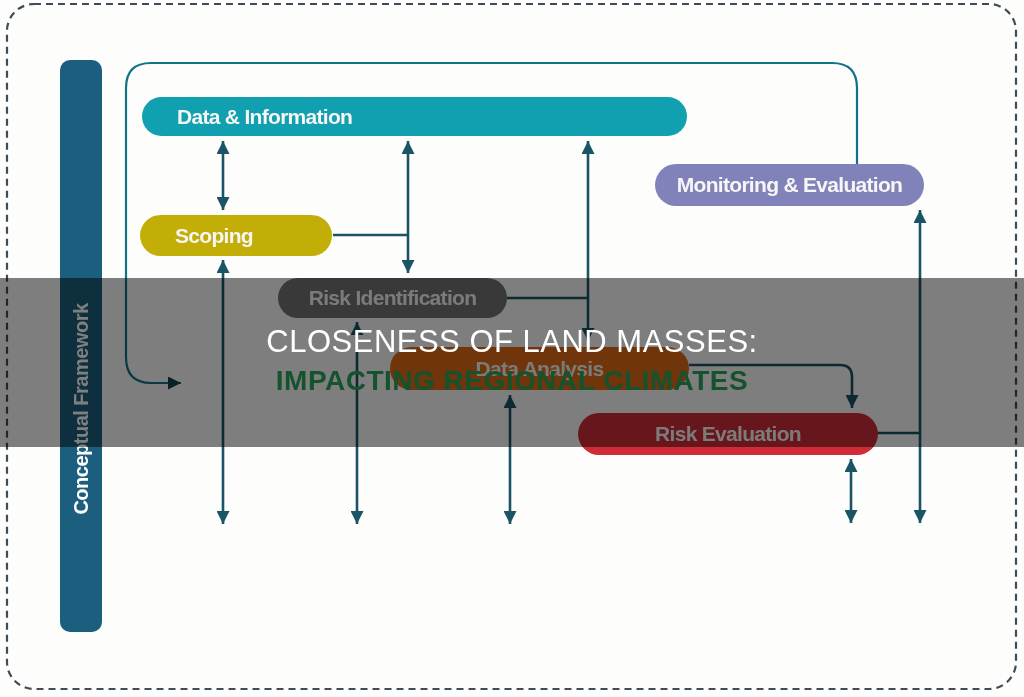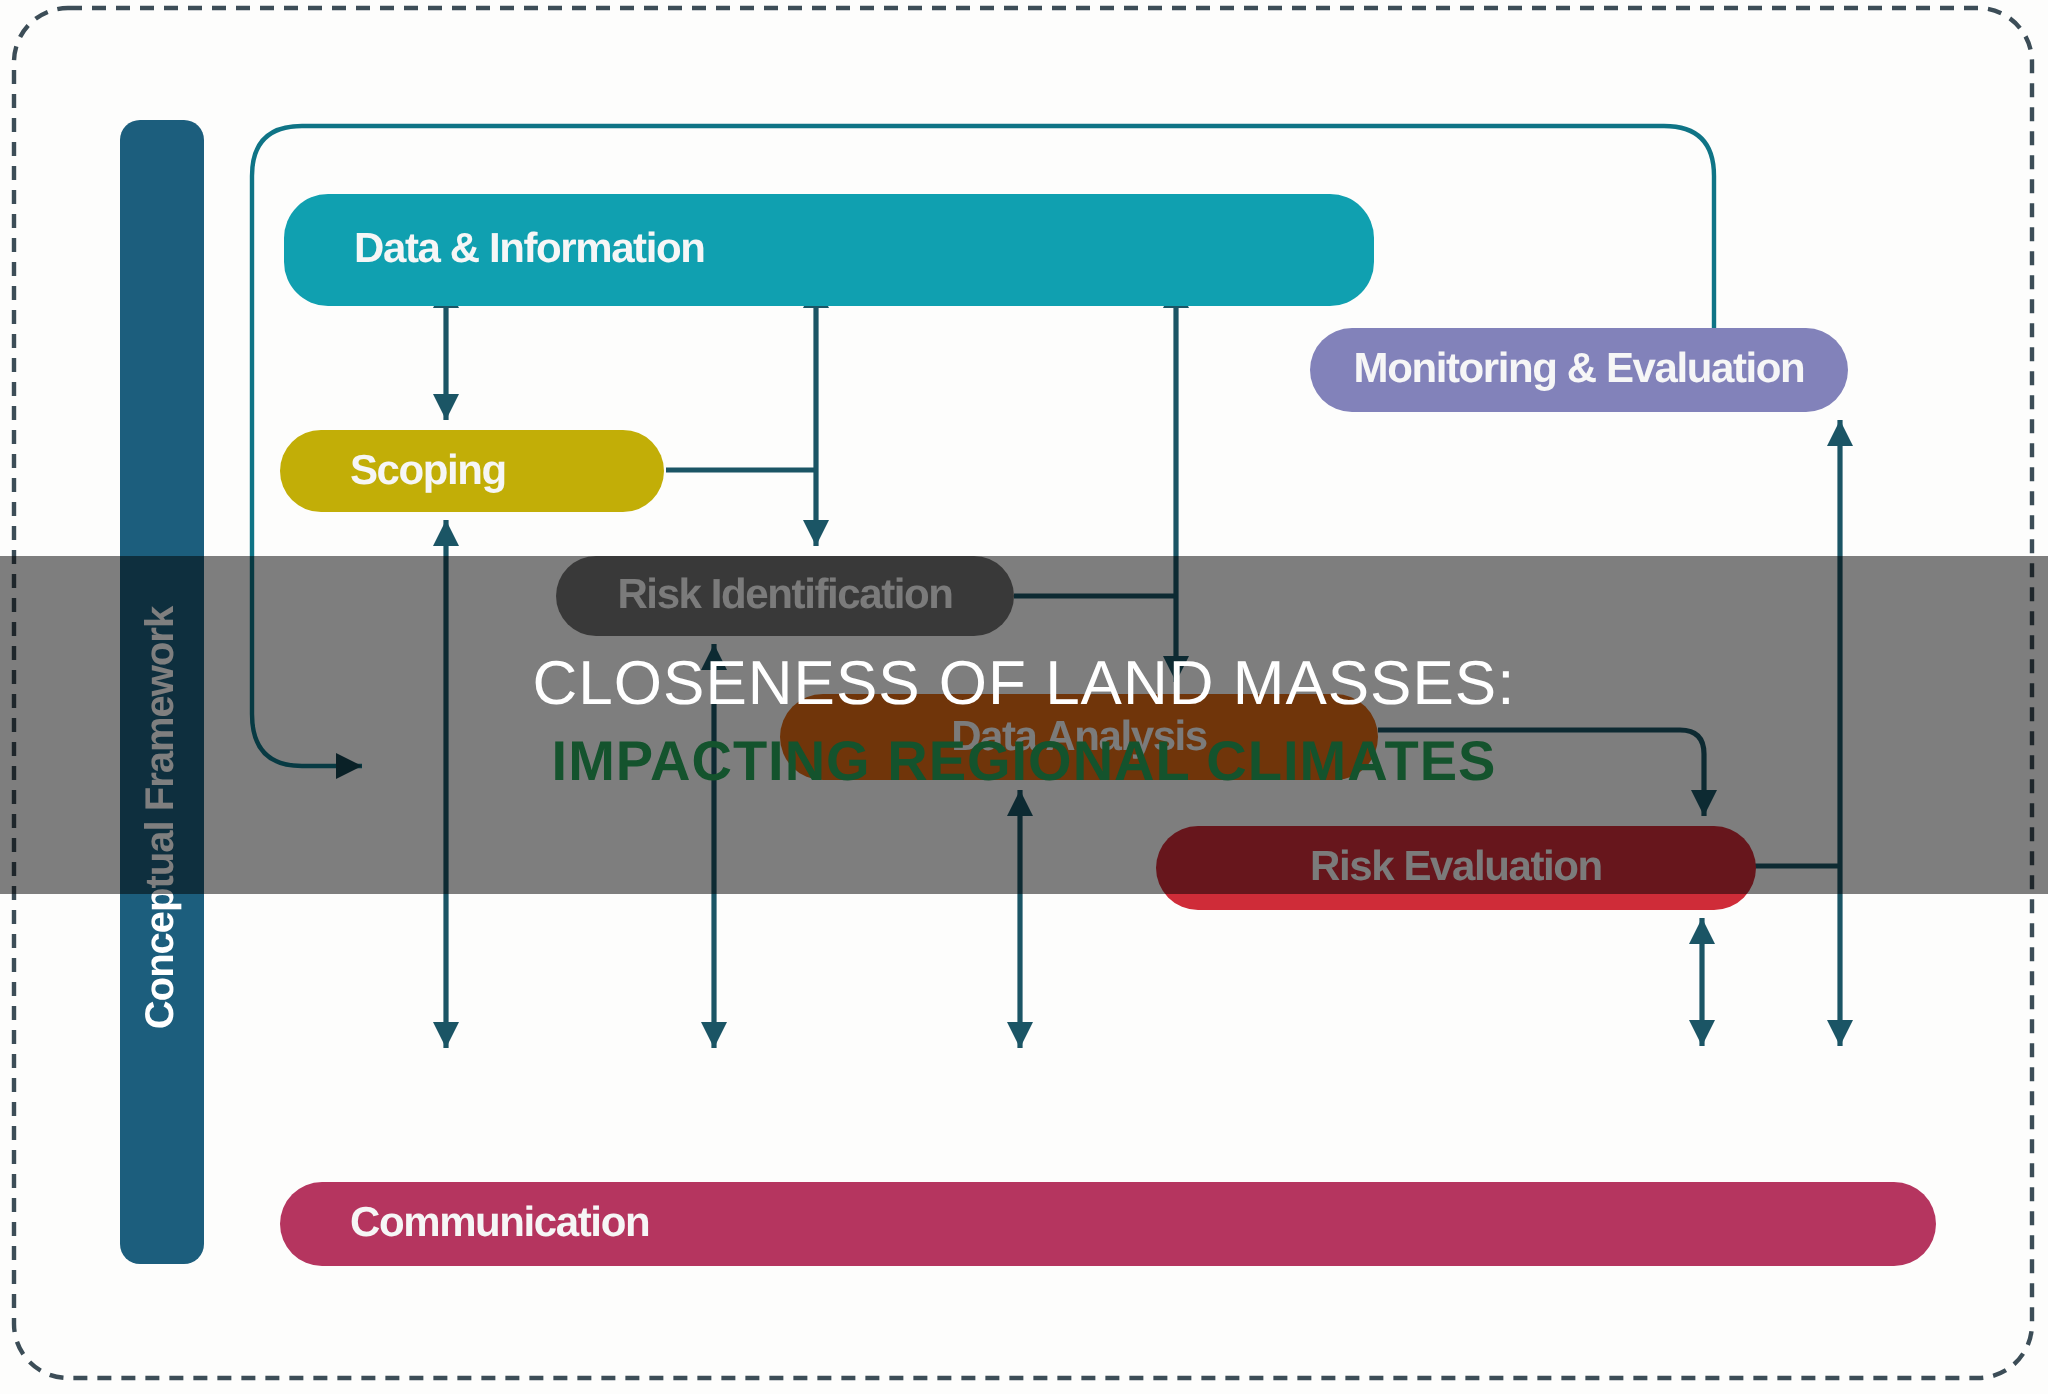--- a/index.html
+++ b/index.html
@@ -10,21 +10,21 @@
   #stage svg.lines{position:absolute;left:0;top:0;z-index:1;}
   .pill{
     position:absolute;z-index:2;display:flex;align-items:center;
     color:#f6f6f6;font-weight:bold;font-size:21px;letter-spacing:-0.7px;
     border-radius:22px;white-space:nowrap;
   }
   .pill.left{justify-content:flex-start;padding-left:35px;}
   .pill.center{justify-content:center;}
   .pill.right{justify-content:flex-end;padding-right:36px;}
   .pill{box-sizing:border-box;}
-  #node-data-information{left:142px;top:97px;width:545px;height:56px;background:#10a0b0;}
+  #node-data-information{left:142px;top:97px;width:545px;height:39px;background:#10a0b0;}
   #node-scoping{left:140px;top:215px;width:192px;height:41px;background:#c2ae07;}
   #node-monitoring-evaluation{left:655px;top:164px;width:269px;height:42px;background:#8282ba;}
   #node-risk-identification{left:278px;top:278px;width:229px;height:40px;background:#737373;}
   #node-risk-analysis{left:390px;top:347px;width:299px;height:43px;background:#e06a15;}
   #node-risk-evaluation{left:578px;top:413px;width:300px;height:42px;background:#cf2c38;}
   #node-towards-adaptation{
     left:145px;top:528px;width:823px;height:42px;
     background:linear-gradient(90deg, rgba(199,217,162,0) 0%, rgba(199,217,162,0.45) 18%, #c7d9a2 42%, #a9c96e 70%, #8cba45 100%);
     border-radius:0 21px 21px 0;
   }
@@ -117,21 +117,18 @@
 
   <div class="pill center" id="node-risk-evaluation">
     <span>Risk Evaluation</span>
   </div>
 
   <div class="pill center" id="node-monitoring-evaluation">
     <span>Monitoring &amp; Evaluation</span>
   </div>
 
 
-  <div class="pill left" id="node-communication">
-    <span>Communication</span>
-  </div>
 
   <div id="caption-overlay"></div>
   <div class="caption-text" id="caption-line-1">CLOSENESS OF LAND MASSES:</div>
   <div class="caption-text" id="caption-line-2">IMPACTING REGIONAL CLIMATES</div>
 
 </div>
 
 </body></html>

